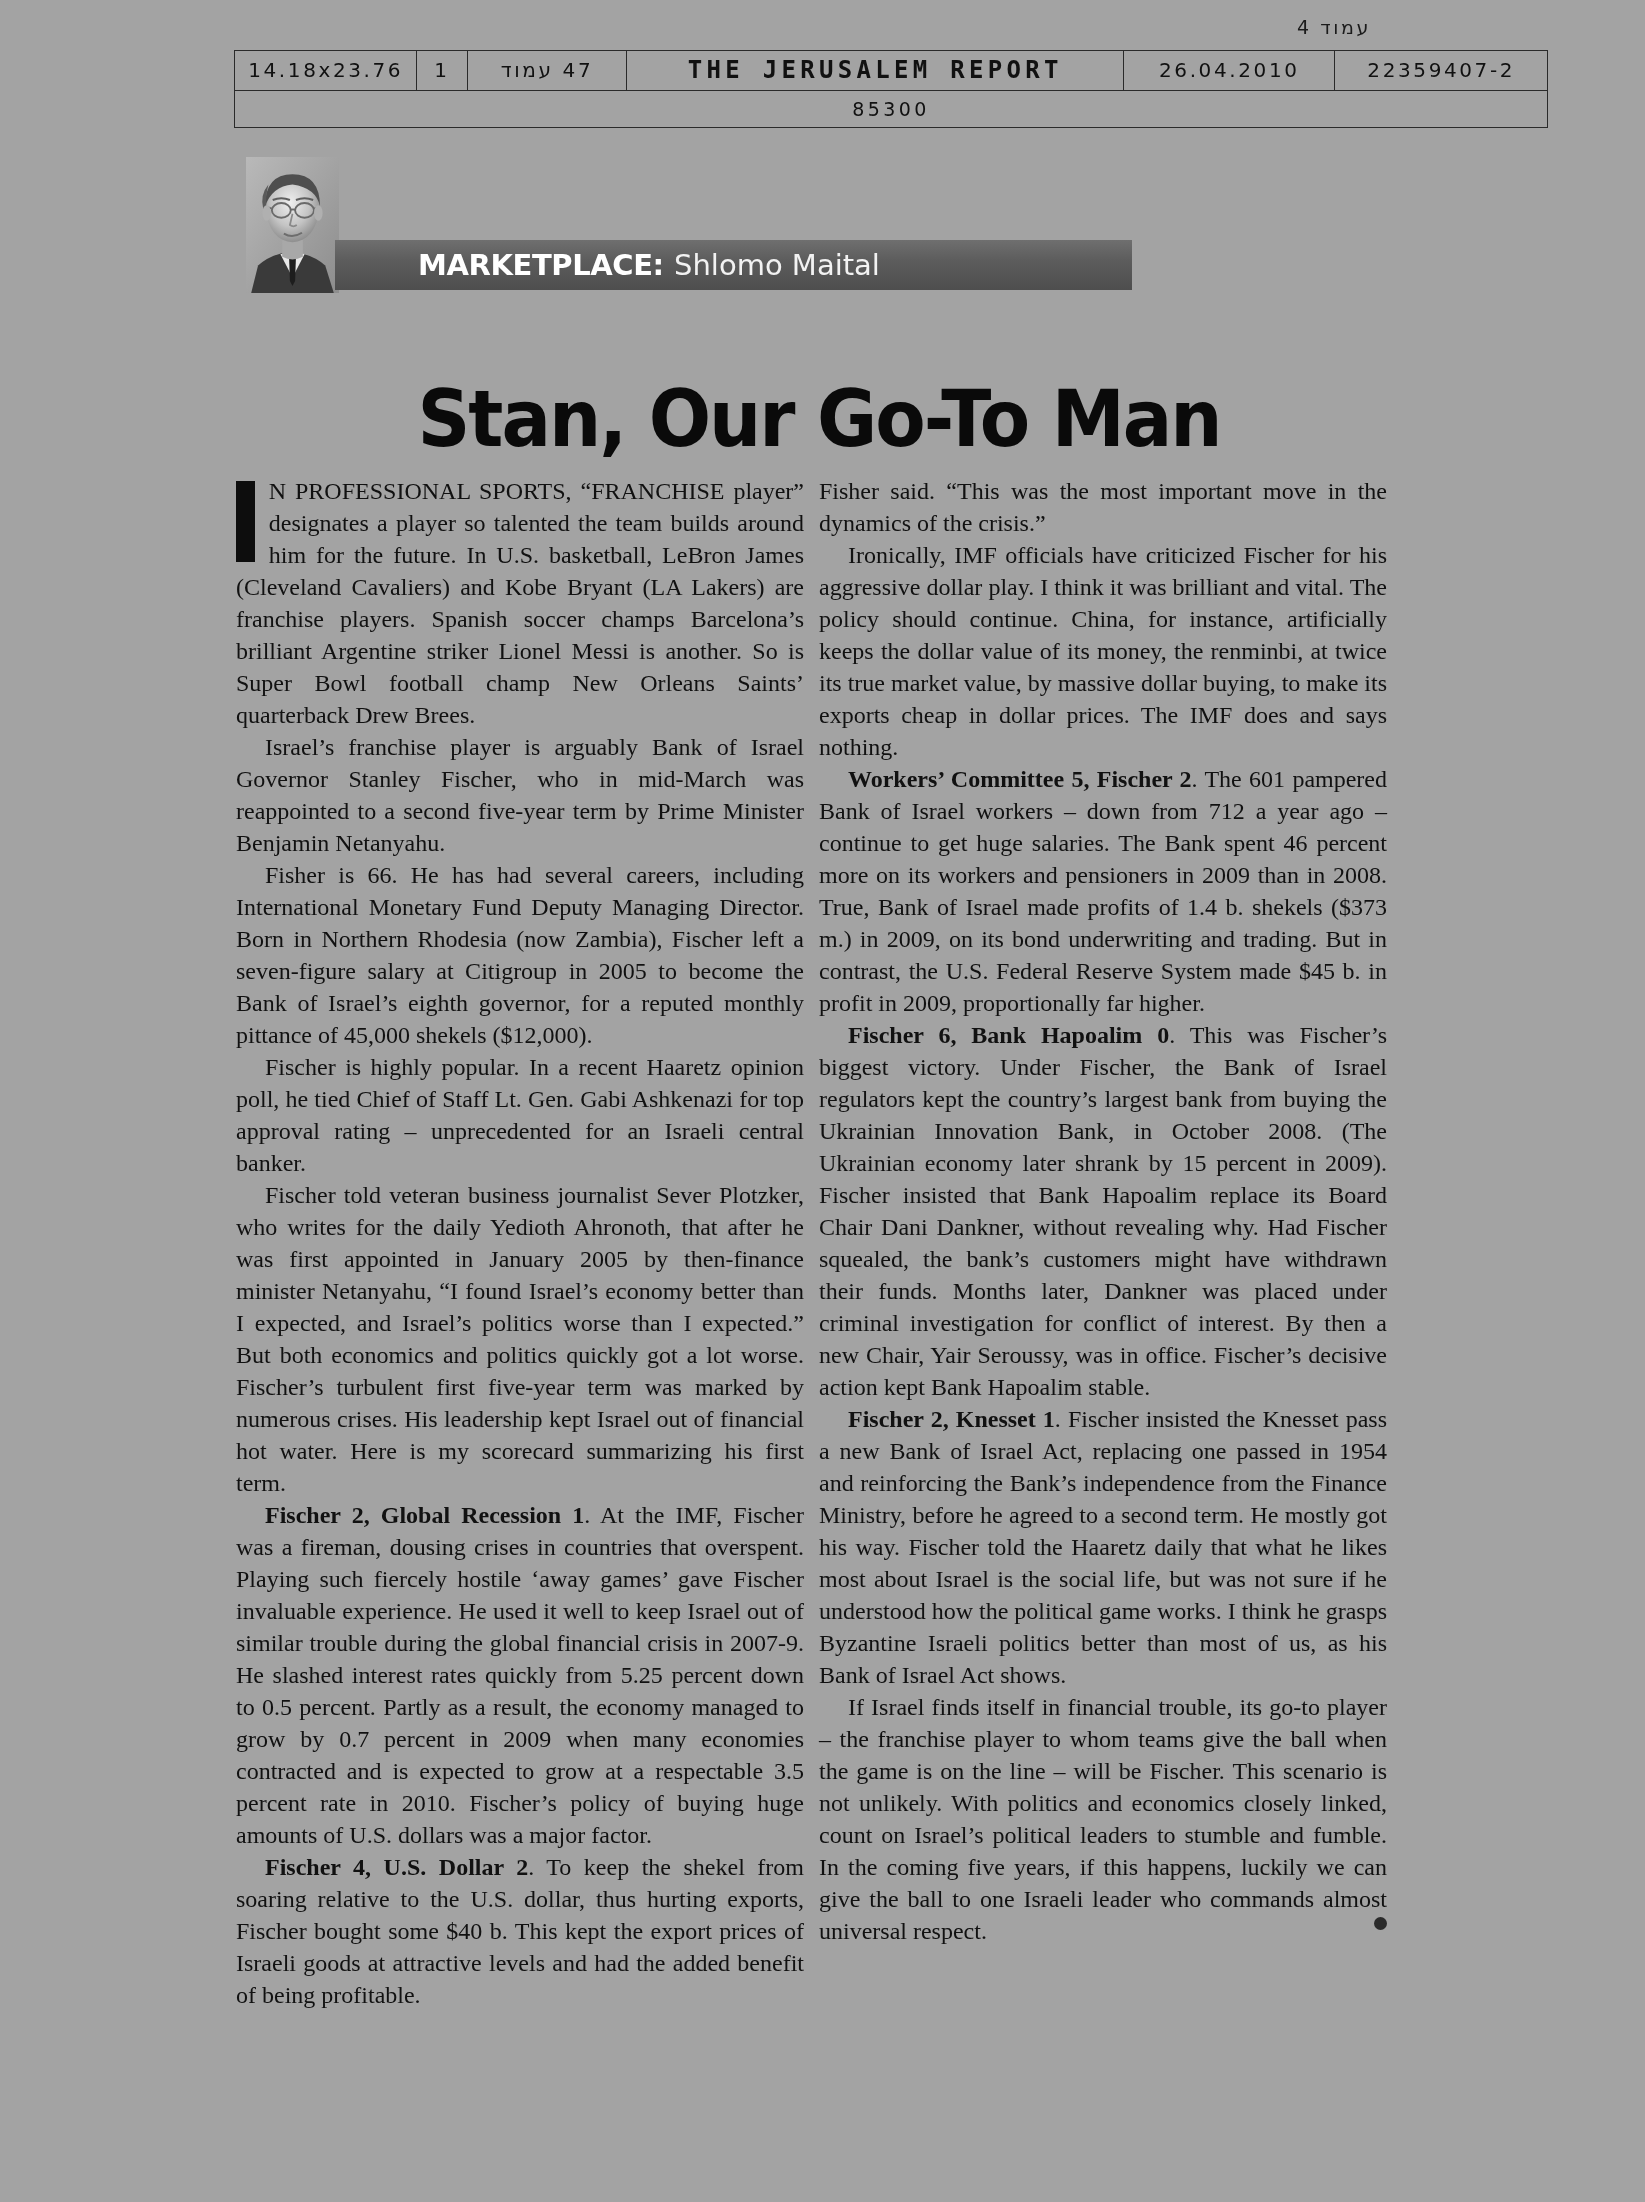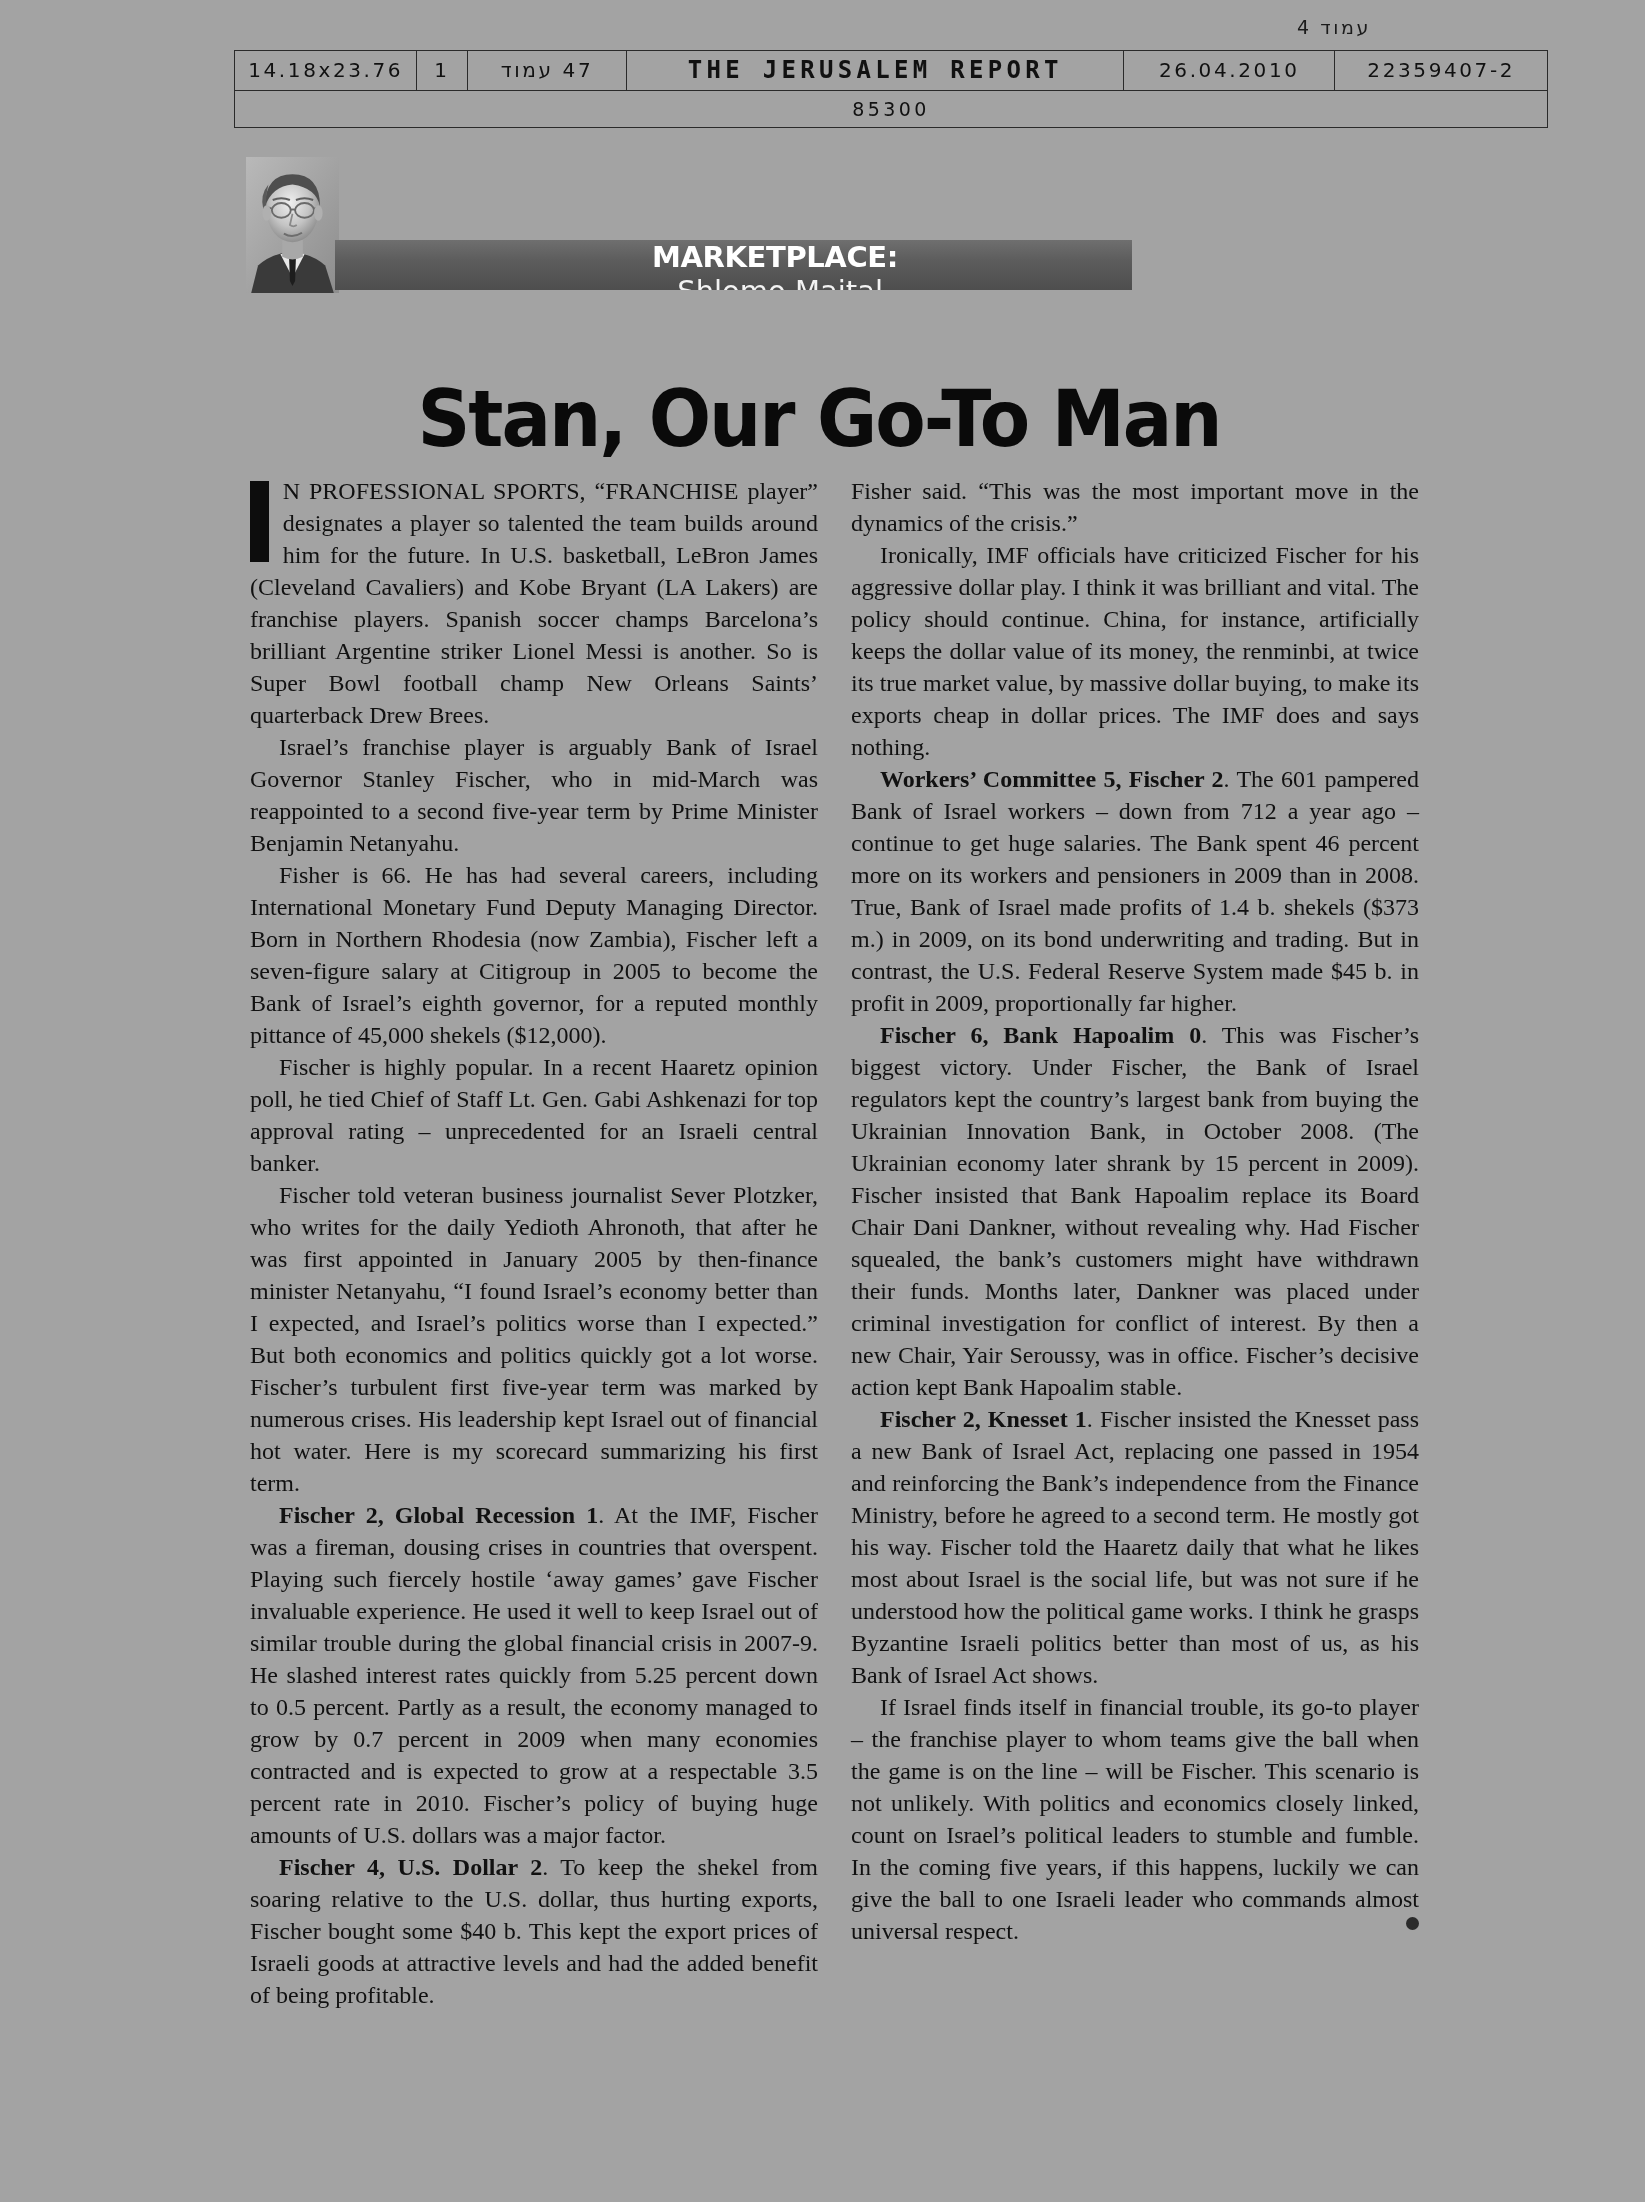--- a/index.html
+++ b/index.html
@@ -99,21 +99,20 @@
     left: 89px;
     top: 83px;
     width: 797px;
     height: 50px;
     background: linear-gradient(180deg,#6f6f6f 0%,#5c5c5c 42%,#4e4e4e 100%);
     display: flex;
     align-items: center;
     padding-left: 83px;
     box-sizing: border-box;
     overflow: hidden;
-    flex-direction: column;
   }
   .banner-title {
     font-family: "DejaVu Sans", "Liberation Sans", sans-serif;
     font-weight: bold;
     font-size: 29px;
     color: #ffffff;
     letter-spacing: -0.4px;
     white-space: nowrap;
   }
   .banner-author {
@@ -140,26 +139,26 @@
     letter-spacing: -2.2px;
     color: #0a0a0a;
     transform: scaleX(0.93);
     transform-origin: 50% 50%;
     white-space: nowrap;
   }
 
   
   .article {
     position: absolute;
-    left: 250px;
+    left: 236px;
     top: 475px;
     width: 1170px;
     height: 1686px;
     display: flex;
-    gap: 33px;
+    gap: 15px;
   }
   .col {
     width: 568px;
     flex: 0 0 568px;
   }
   .col p {
     margin: 0;
     font-size: 24px;
     line-height: 32px;
     text-align: justify;

